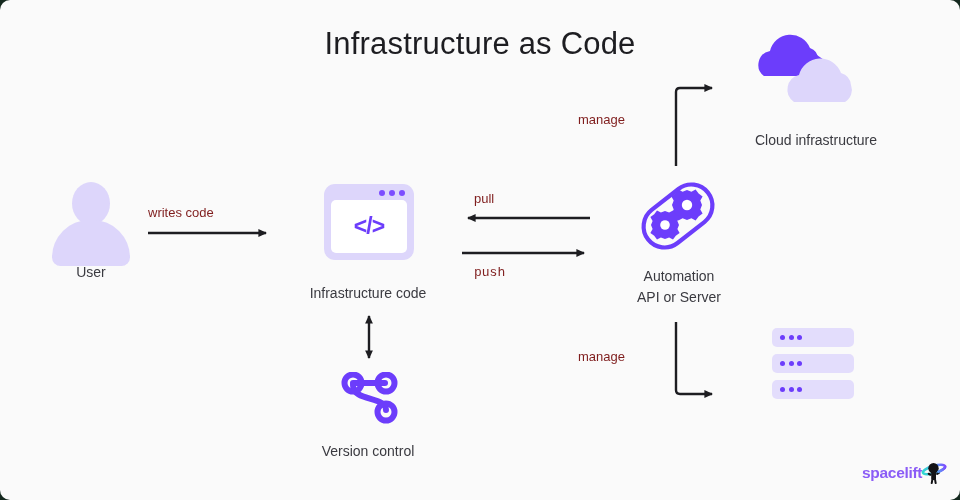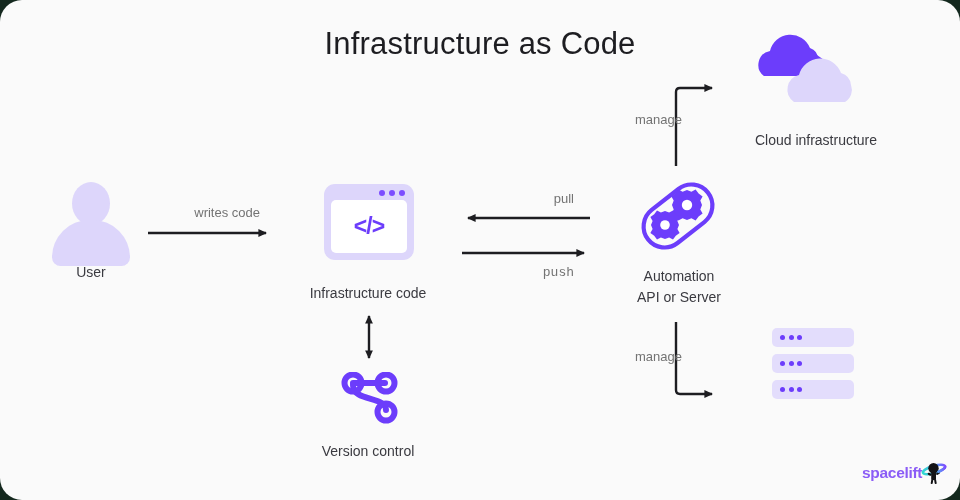--- a/index.html
+++ b/index.html
@@ -11,21 +11,21 @@
     width: 960px;
     height: 500px;
     overflow: hidden;
     font-family: "Liberation Sans", sans-serif;
   }
   #canvas {
     position: relative;
     width: 960px;
     height: 500px;
     background: #fafafa;
-    border-radius: 22px;
+    border-radius: 10px;
     overflow: hidden;
   }
   .abs { position: absolute; }
 
   
   #diagram-title {
     left: 0; top: 26px;
     width: 960px;
     text-align: center;
     font-size: 31px;
@@ -38,22 +38,22 @@
   .node-label {
     font-size: 14px;
     color: #3a3a40;
     text-align: center;
     line-height: 21px;
     white-space: pre-line;
     font-weight: 400;
   }
   .edge-label {
     font-size: 13px;
-    color: #737373;
-    text-align: right;
+    color: #7f1d1d;
+    text-align: left;
     font-weight: 400;
   }
 
   
   #user-icon-wrap { left: 52px; top: 182px; width: 78px; height: 82px; }
   #user-head {
     position: absolute;
     left: 20px; top: 0;
     width: 38px; height: 43px;
     background: #ddd6fb;

